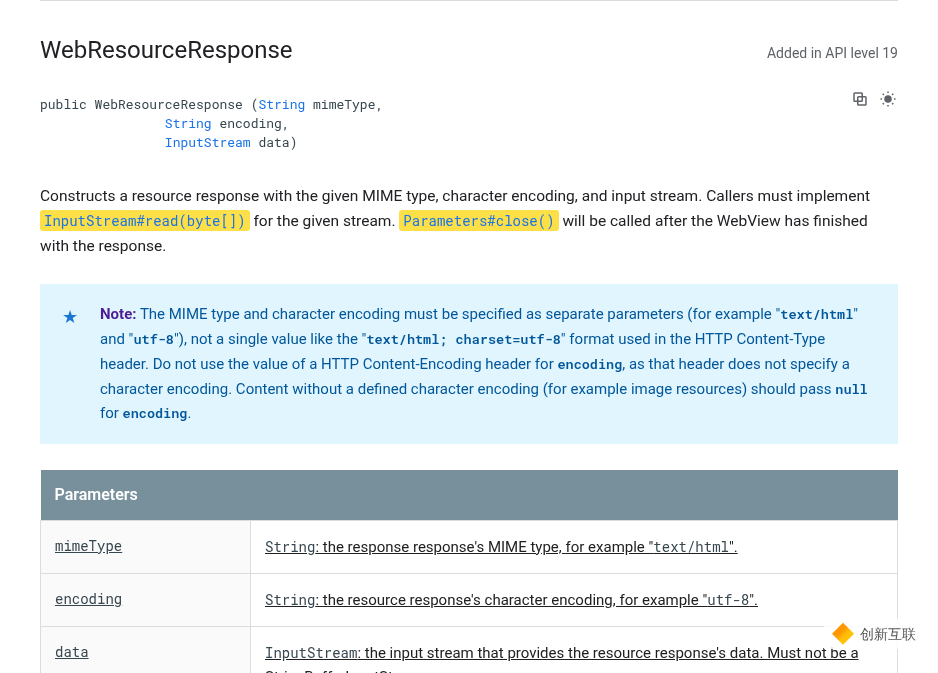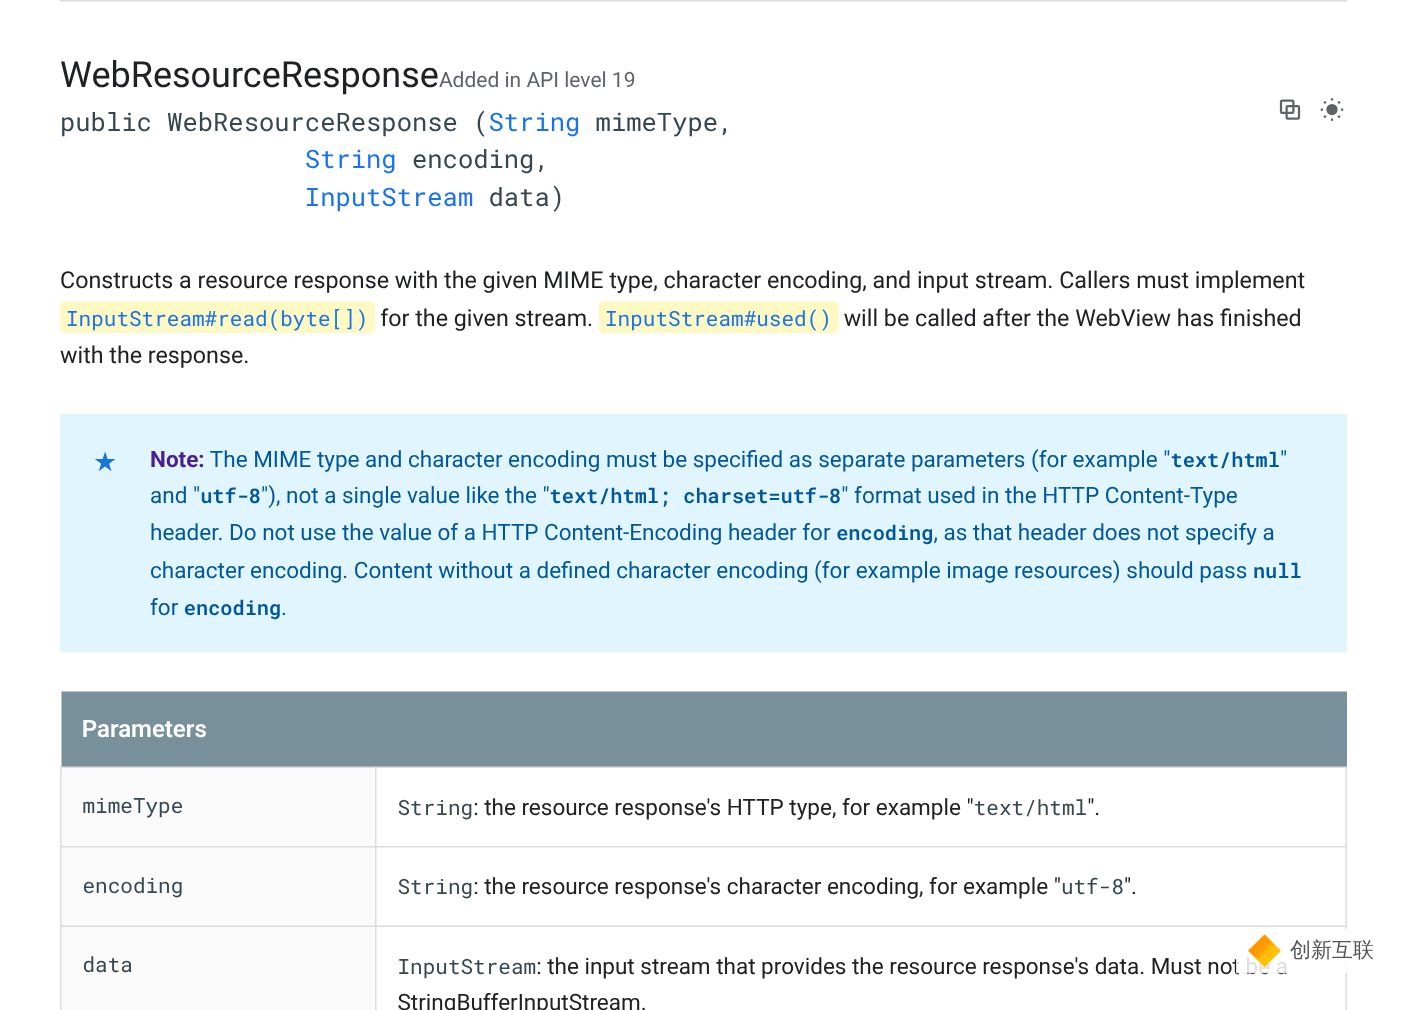--- a/index.html
+++ b/index.html
@@ -11,22 +11,23 @@
     color: #212121;
     line-height: 1.6;
     background: #fff;
   }
   .top-rule {
     border-top: 1px solid #dadce0;
     margin-bottom: 30px;
   }
   .header-row {
     display: flex;
-    justify-content: flex-start;
+    justify-content: space-between;
     align-items: baseline;
+    margin-bottom: 26px;
   }
   h2 {
     font-weight: 400;
     font-size: 24px;
     margin: 0;
     color: #202124;
   }
   .api-level {
     font-size: 14px;
     color: #5f6368;
@@ -45,35 +46,35 @@
     width: 20px;
     height: 20px;
     display: flex;
     align-items: center;
     justify-content: center;
     cursor: pointer;
     color: #5f6368;
   }
   pre.sig {
     font-family: "Roboto Mono", Menlo, Consolas, monospace;
-    font-size: 17px;
+    font-size: 13px;
     line-height: 1.45;
     margin: 0 0 32px 0;
     white-space: pre;
     color: #37474f;
   }
   .kw-type, a.type-link {
     color: #1a73e8;
     text-decoration: none;
   }
   .monolink {
     color: #1a73e8;
     font-family: "Roboto Mono", Menlo, Consolas, monospace;
     font-size: 14px;
-    background: #fef9c3;
+    background: #fde047;
     padding: 1px 4px;
     border-radius: 3px;
     text-decoration: none;
   }
   p.desc {
     margin: 0 0 26px 0;
     color: #202124;
     font-size: 15.5px;
   }
   .note-box {
@@ -109,20 +110,21 @@
     color: #fff;
     text-align: left;
     padding: 12px 14px;
     font-weight: 600;
     font-size: 16px;
   }
   table.params td {
     border: 1px solid #dadce0;
     padding: 14px 14px;
     vertical-align: top;
+    text-decoration: underline;
   }
   table.params td.pname {
     font-family: "Roboto Mono", Menlo, Consolas, monospace;
     font-size: 14px;
     width: 210px;
     background: #fafafa;
     color: #37474f;
   }
   table.params td.pdesc code {
     font-family: "Roboto Mono", Menlo, Consolas, monospace;
@@ -172,38 +174,38 @@
           <path d="M12 2v2M12 20v2M4 12H2M22 12h-2M5 5l1.5 1.5M17.5 17.5L19 19M5 19l1.5-1.5M17.5 6.5L19 5" stroke="currentColor" stroke-width="2"></path>
         </svg>
     </span>
   </div>
 <pre class="sig"><span>public WebResourceResponse (</span><a class="type-link" href="#">String</a><span> mimeType,</span>
 <span>                </span><a class="type-link" href="#">String</a><span> encoding,</span>
 <span>                </span><a class="type-link" href="#">InputStream</a><span> data)</span></pre>
 </div>
 
 <p class="desc">
-  <span>Constructs a resource response with the given MIME type, character encoding, and input stream. Callers must implement </span><a href="#" class="monolink">InputStream#read(byte[])</a><span> for the given stream. </span><a href="#" class="monolink">InputStream#used()</a><span> will be called after the WebView has finished with the response.</span>
+  <span>Constructs a resource response with the given MIME type, character encoding, and input stream. Callers must implement </span><a href="#" class="monolink">InputStream#read(byte[])</a><span> for the given stream. </span><a href="#" class="monolink">Parameters#close()</a><span> will be called after the WebView has finished with the response.</span>
 </p>
 
 <div class="note-box">
   <span class="star">★</span>
   <strong>Note:</strong><span> The MIME type and character encoding must be specified as separate parameters (for example "</span><code>text/html</code><span>" and "</span><code>utf-8</code><span>"), not a single value like the "</span><code>text/html; charset=utf-8</code><span>" format used in the HTTP Content-Type header. Do not use the value of a HTTP Content-Encoding header for </span><code>encoding</code><span>, as that header does not specify a character encoding. Content without a defined character encoding (for example image resources) should pass </span><code>null</code><span> for </span><code>encoding</code><span>.</span>
 </div>
 
 <table class="params">
   <thead>
     <tr>
         <th colspan="2">Parameters</th>
       </tr>
   </thead>
   <tbody>
     <tr>
       <td class="pname">mimeType</td>
-      <td class="pdesc"><code>String</code><span>: the resource response's HTTP type, for example "</span><code>text/html</code><span>".</span></td>
+      <td class="pdesc"><code>String</code><span>: the response response's MIME type, for example "</span><code>text/html</code><span>".</span></td>
     </tr>
     <tr>
       <td class="pname">encoding</td>
       <td class="pdesc"><code>String</code><span>: the resource response's character encoding, for example "</span><code>utf-8</code><span>".</span></td>
     </tr>
     <tr>
       <td class="pname">data</td>
       <td class="pdesc"><code>InputStream</code><span>: the input stream that provides the resource response's data. Must not be a StringBufferInputStream.</span><code></code><span></span></td>
     </tr>
   </tbody>

